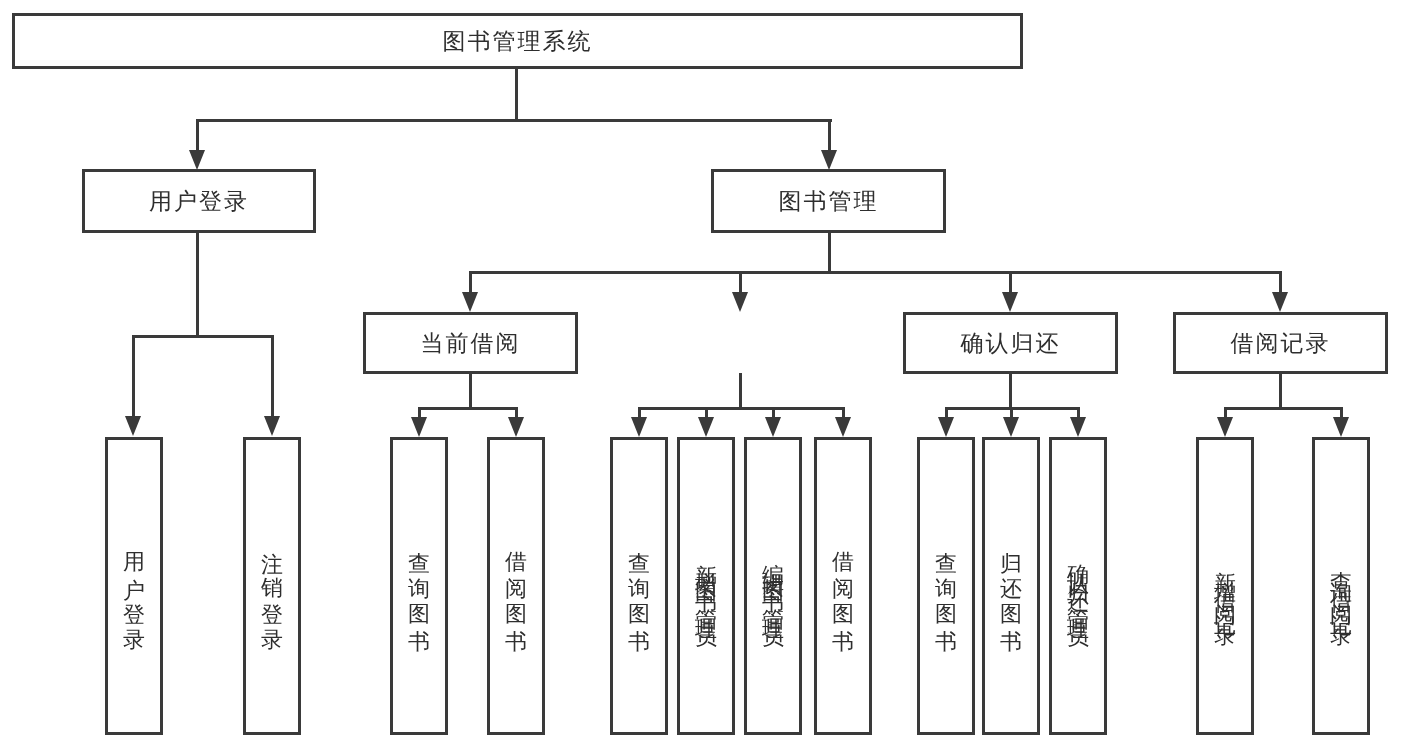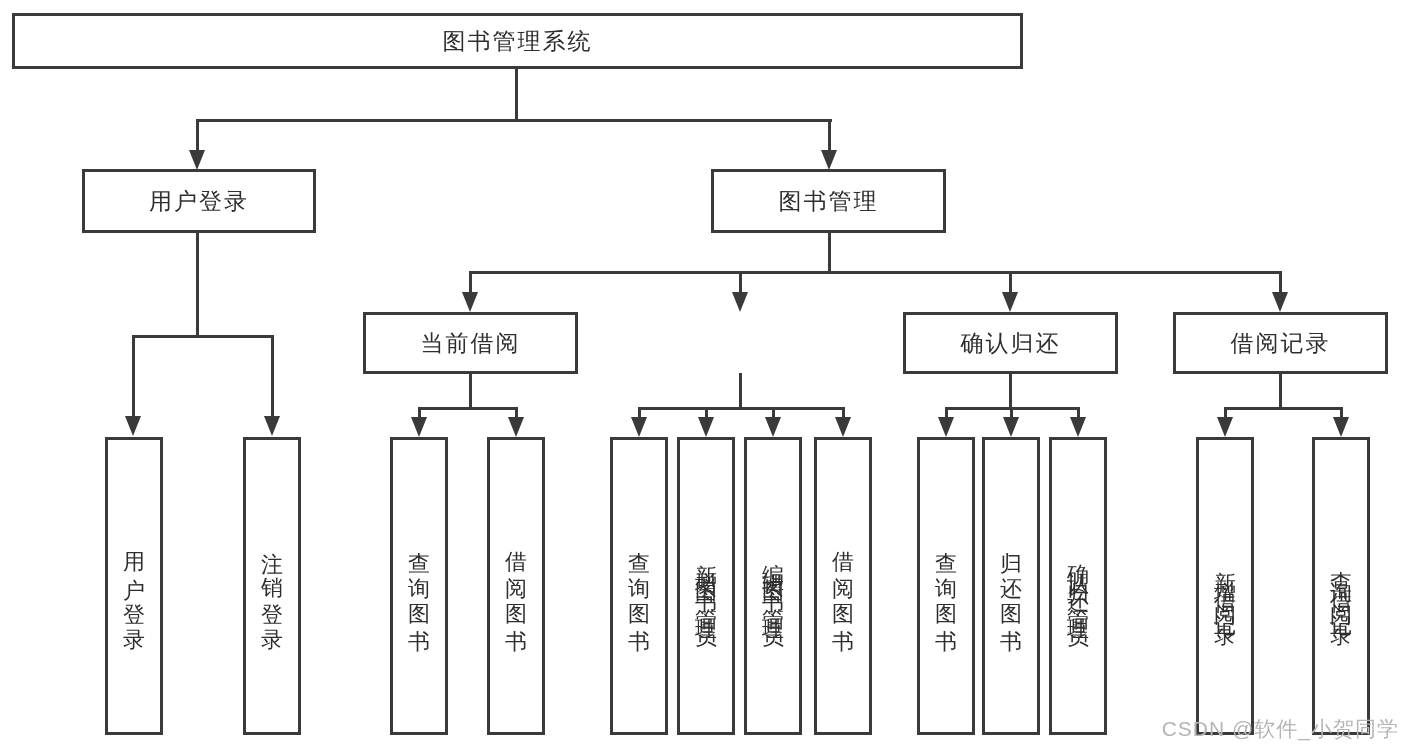--- a/index.html
+++ b/index.html
@@ -190,15 +190,14 @@
     <span class="vtext sp9">确认归还（管理员）</span>
   </div>
 
   <div class="box" style="left:1196px; top:437px; width:58px; height:298px;">
     <span class="vtext sp6">新增借阅记录</span>
   </div>
   <div class="box" style="left:1312px; top:437px; width:58px; height:298px;">
     <span class="vtext sp6">查询借阅记录</span>
   </div>
 
-  <div class="watermark">CSDN @软件_小贺同学</div>
 
 </div>
 
 </body></html>

